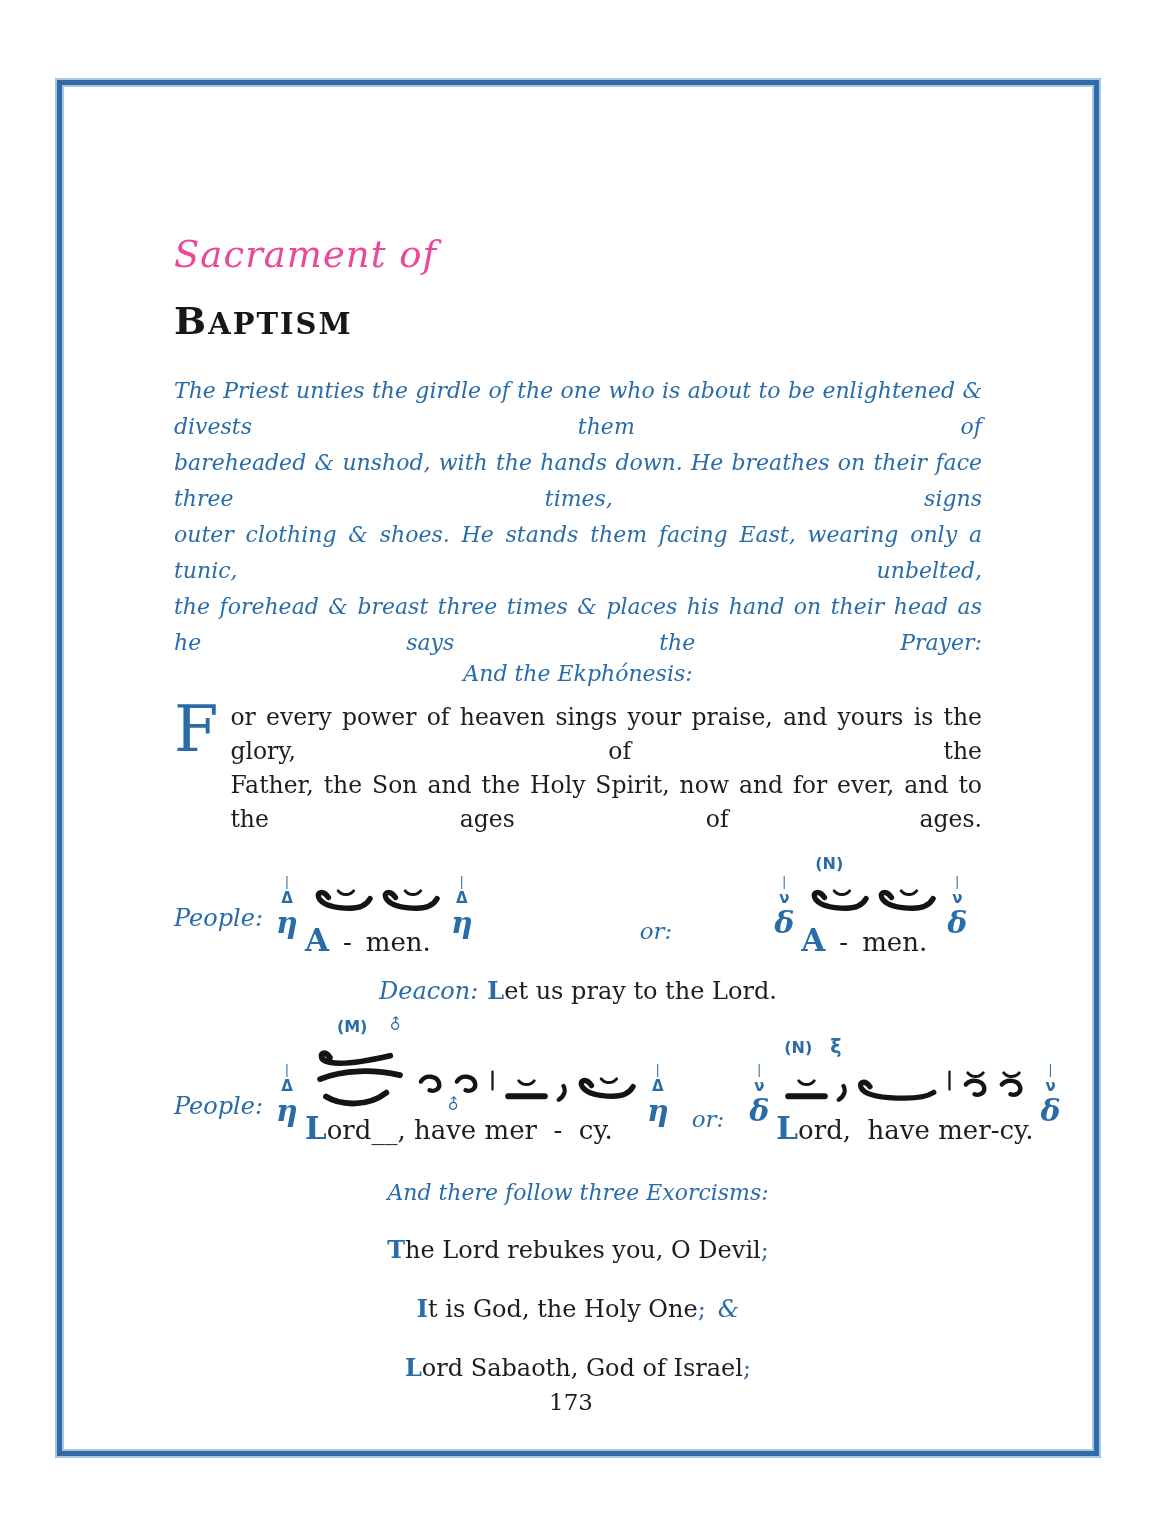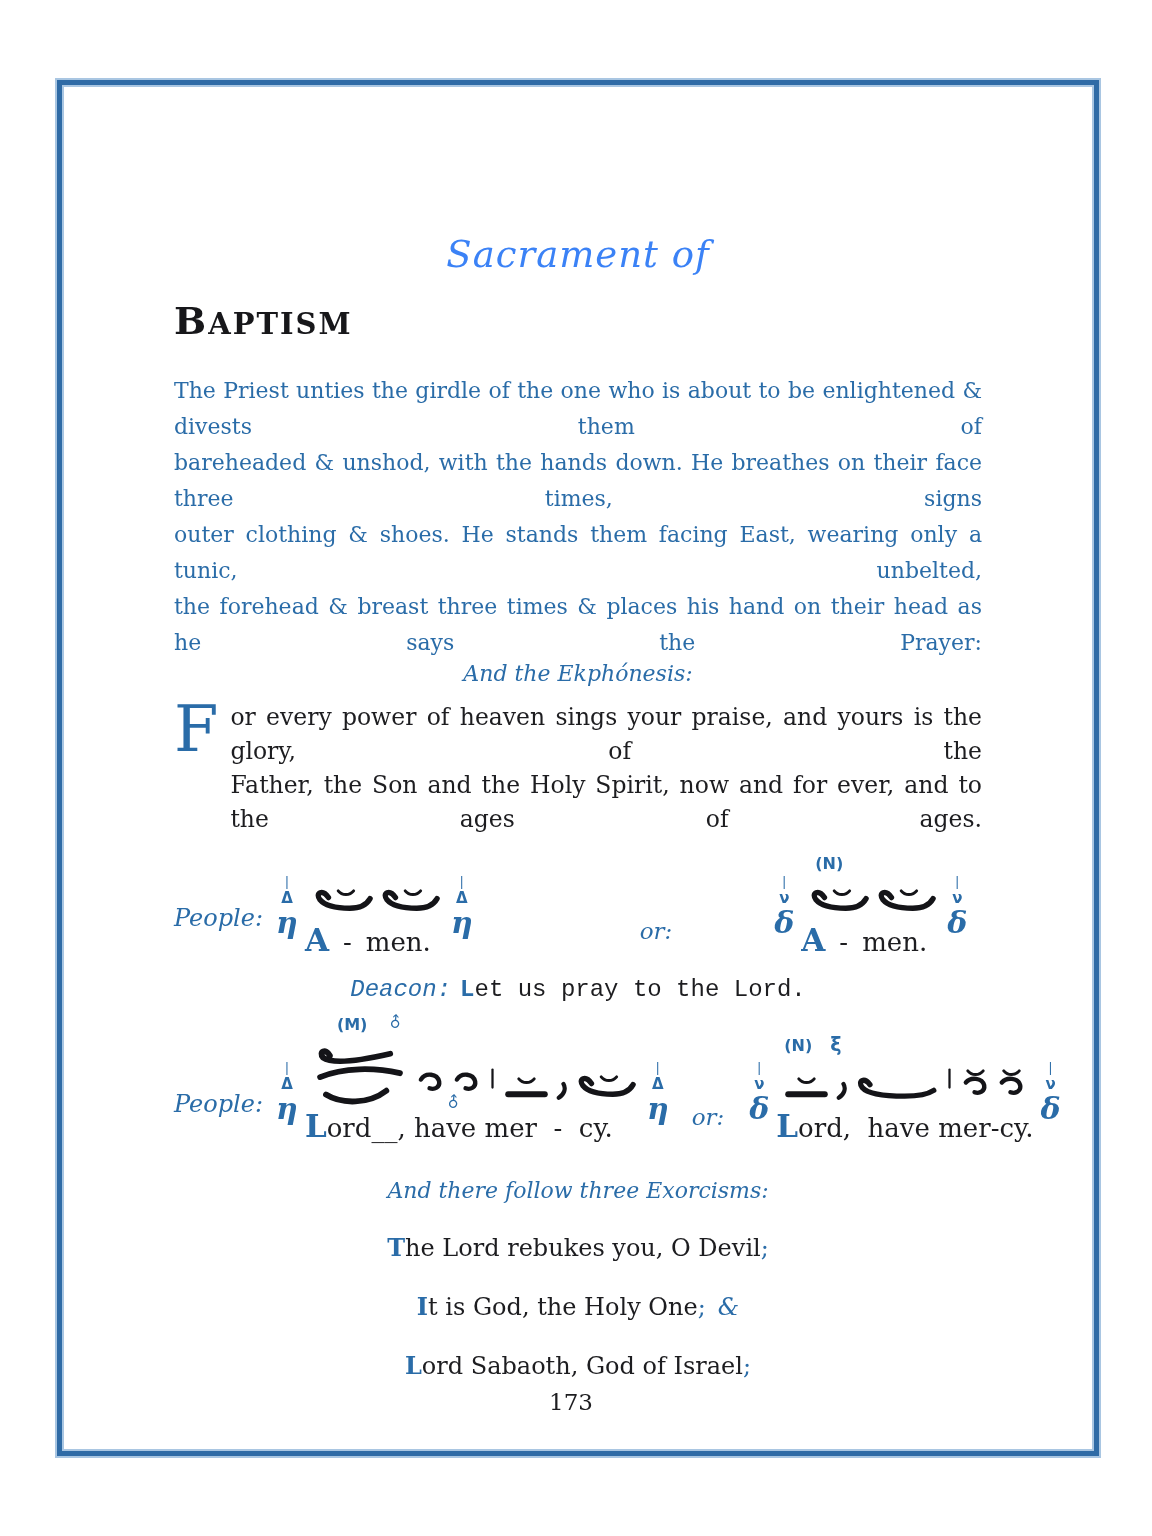--- a/index.html
+++ b/index.html
@@ -8,30 +8,30 @@
 
   
   .frame-outer { position:absolute; left:55px; top:78px; width:1046px; height:1380px;
     border:2px solid #a9c6e2; }
   .frame-mid   { position:absolute; inset:0; border:5px solid #2f6ba6; }
   .frame-inner { position:absolute; inset:0; border:2px solid #a9c6e2; }
 
   .content { position:absolute; inset:0; padding:146px 110px 30px 110px; }
 
   
-  .series-title { text-align:center; font-style:italic; font-weight:normal;
-    font-size:37px; color:#3b82f6; letter-spacing:1px; }
+  .series-title { font-style:italic; font-weight:normal;
+    font-size:37px; color:#ec4899; letter-spacing:1px; }
   .main-title { text-align:left; font-weight:bold; color:#17171a;
     font-size:29px; letter-spacing:2px; margin-top:22px; }
   .main-title::first-letter { font-size:38px; }
   .part-heading { text-align:center; font-family:"Liberation Sans", sans-serif;
     font-weight:bold; font-size:27px; color:#2a6ca8; margin-top:32px; }
 
   
-  .rubric-block { margin-top:30px; color:#2a6ca8; font-size:22px; }
+  .rubric-block { margin-top:30px; color:#2a6ca8; font-style:italic; font-size:22px; }
   .rubric-line { text-align:justify; text-align-last:justify; line-height:36px; }
   .center { text-align:center; }
   .rubric-center { color:#2a6ca8; font-style:italic; font-size:22px; }
 
   .prayer-line { margin-top:30px; font-size:24px; }
   .lead { color:#2a6ca8; font-weight:bold; }
   .punct-blue { color:#2a6ca8; }
   .amp { color:#2a6ca8; font-style:italic; }
 
   .rubric-ekph { }
@@ -69,21 +69,21 @@
   .neume { display:block; }
   .nm-swoosh { width:60px; height:35px; }
   .nm-sweep  { width:82px; height:29px; margin-bottom:2px; }
   .nm-swirl  { width:96px; height:72px; margin-bottom:-12px; }
   .nm-hook   { width:29px; height:27px; margin-bottom:9px; }
   .nm-hookb  { width:29px; height:35px; margin-bottom:4px; }
   .nm-bar    { width:45px; height:29px; margin-bottom:2px; }
   .nm-comma  { width:13px; height:23px; margin-bottom:3px; }
   .nm-vbar   { width:9px;  height:25px; margin-bottom:13px; }
 
-  .deacon-line { margin-top:18px; font-size:24px;font-family:Liberation Mono, monospace; }
+  .deacon-line { margin-top:18px; font-size:24px; }
   .deacon-speaker { color:#2a6ca8; font-style:italic; margin-right:9px; }
 
   .rubric-exo { margin-top:34px; }
   .exo-line { margin-top:30px; font-size:24px; }
 
   .page-number { position:absolute; bottom:34px; left:0; right:14px;
     text-align:center; font-size:23px; color:#1d1d20; }
 </style>
 </head>
 <body>

